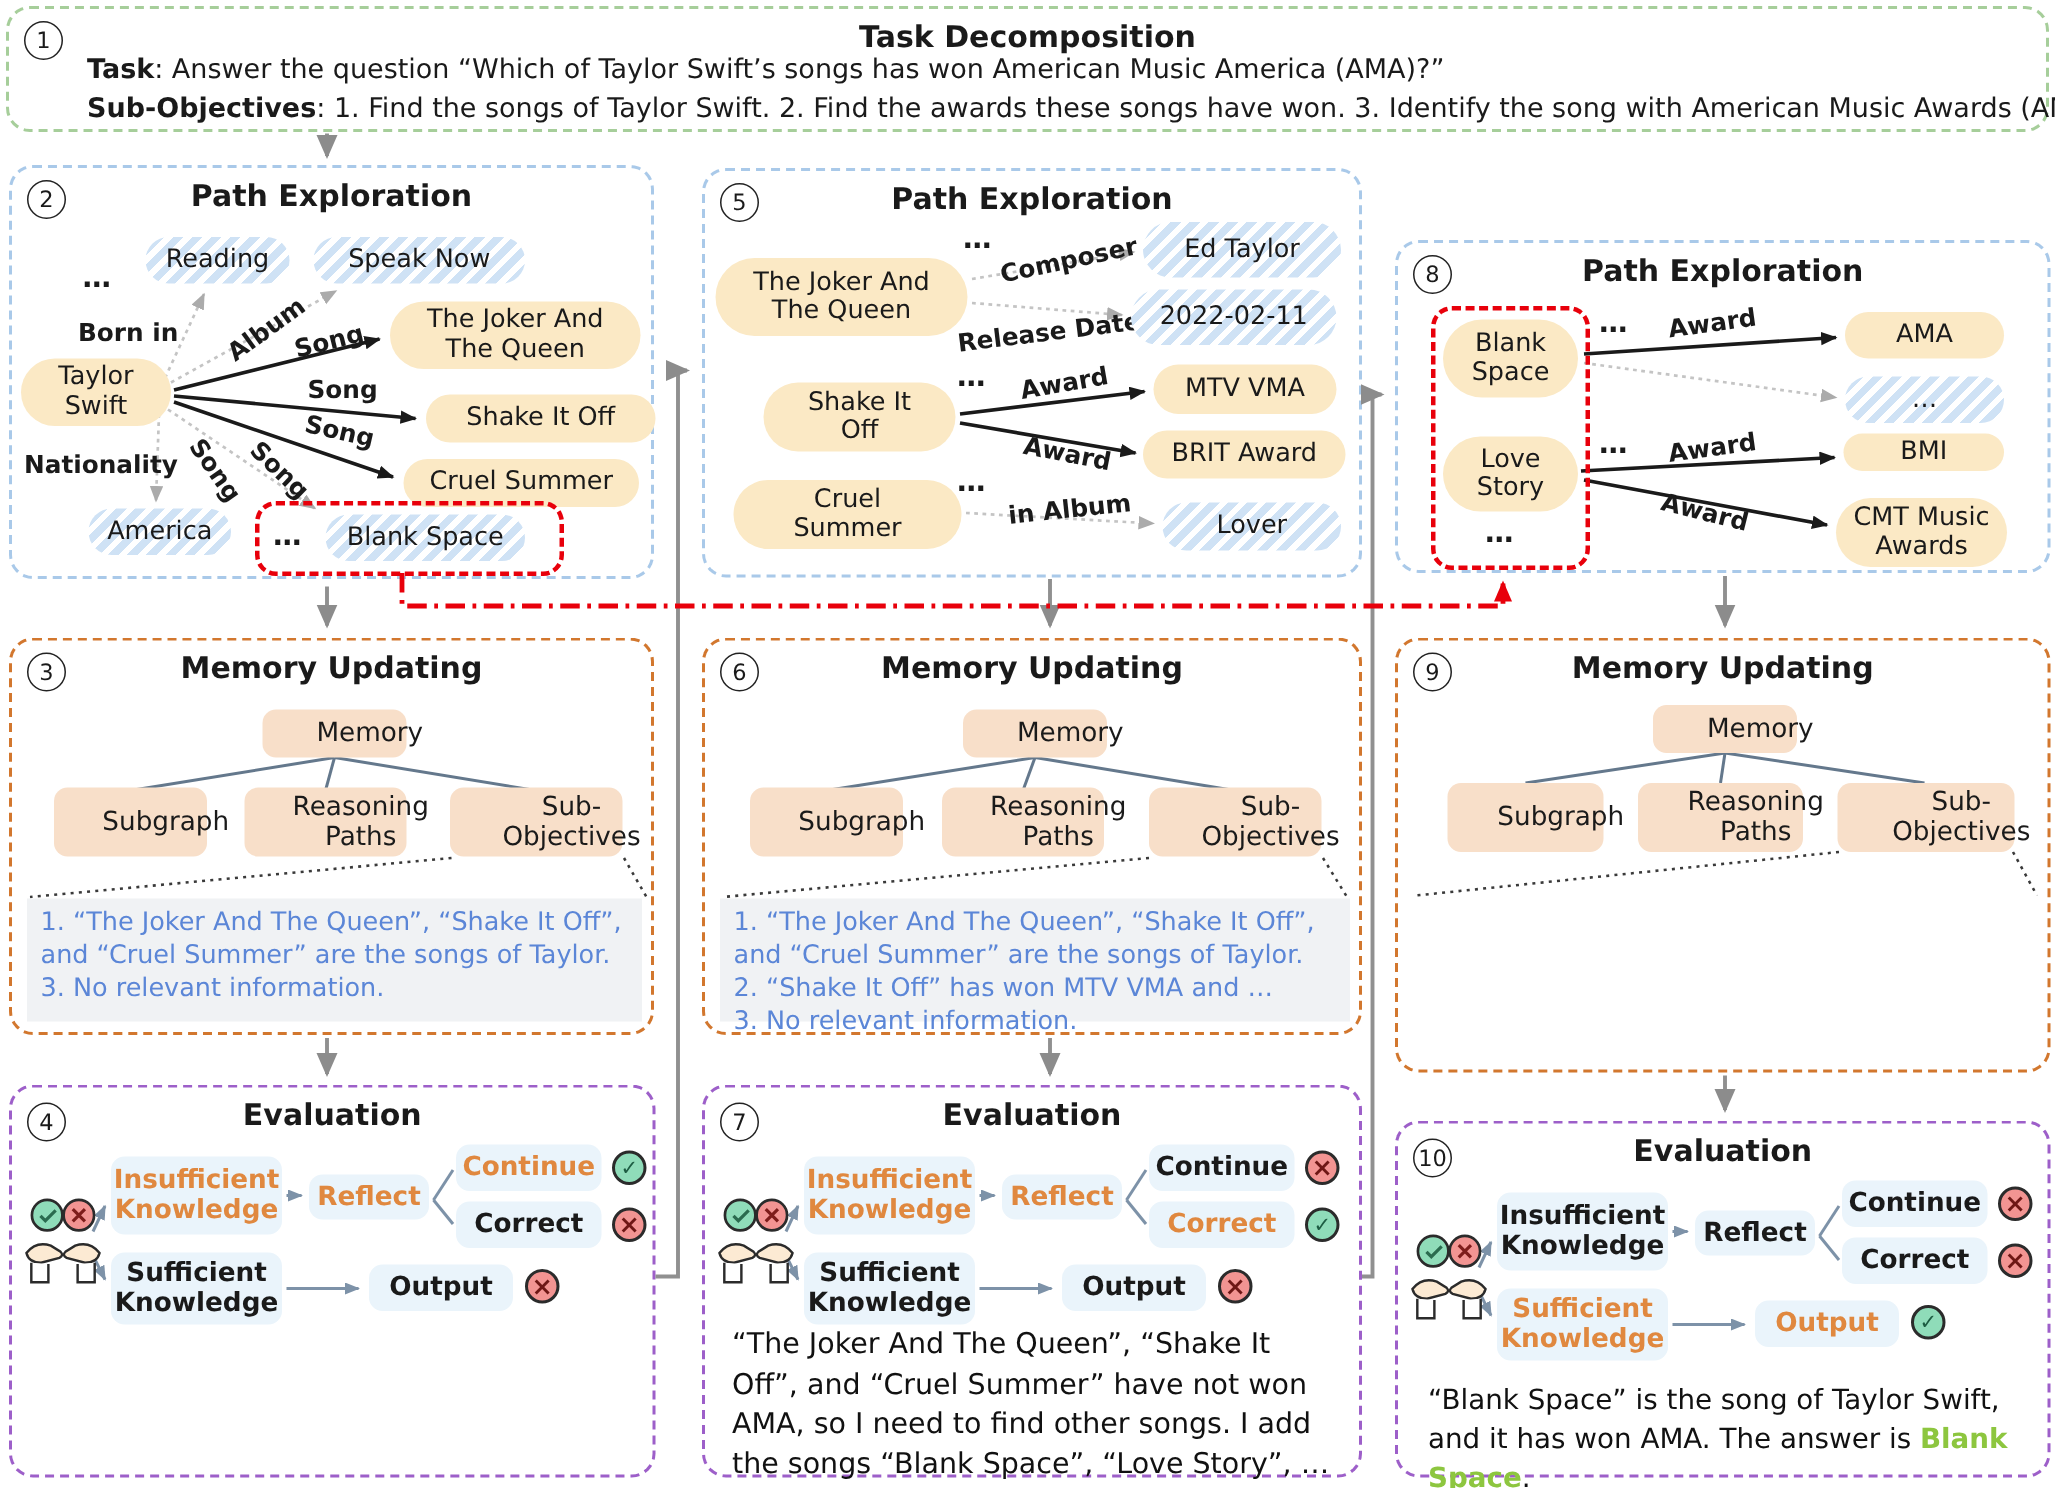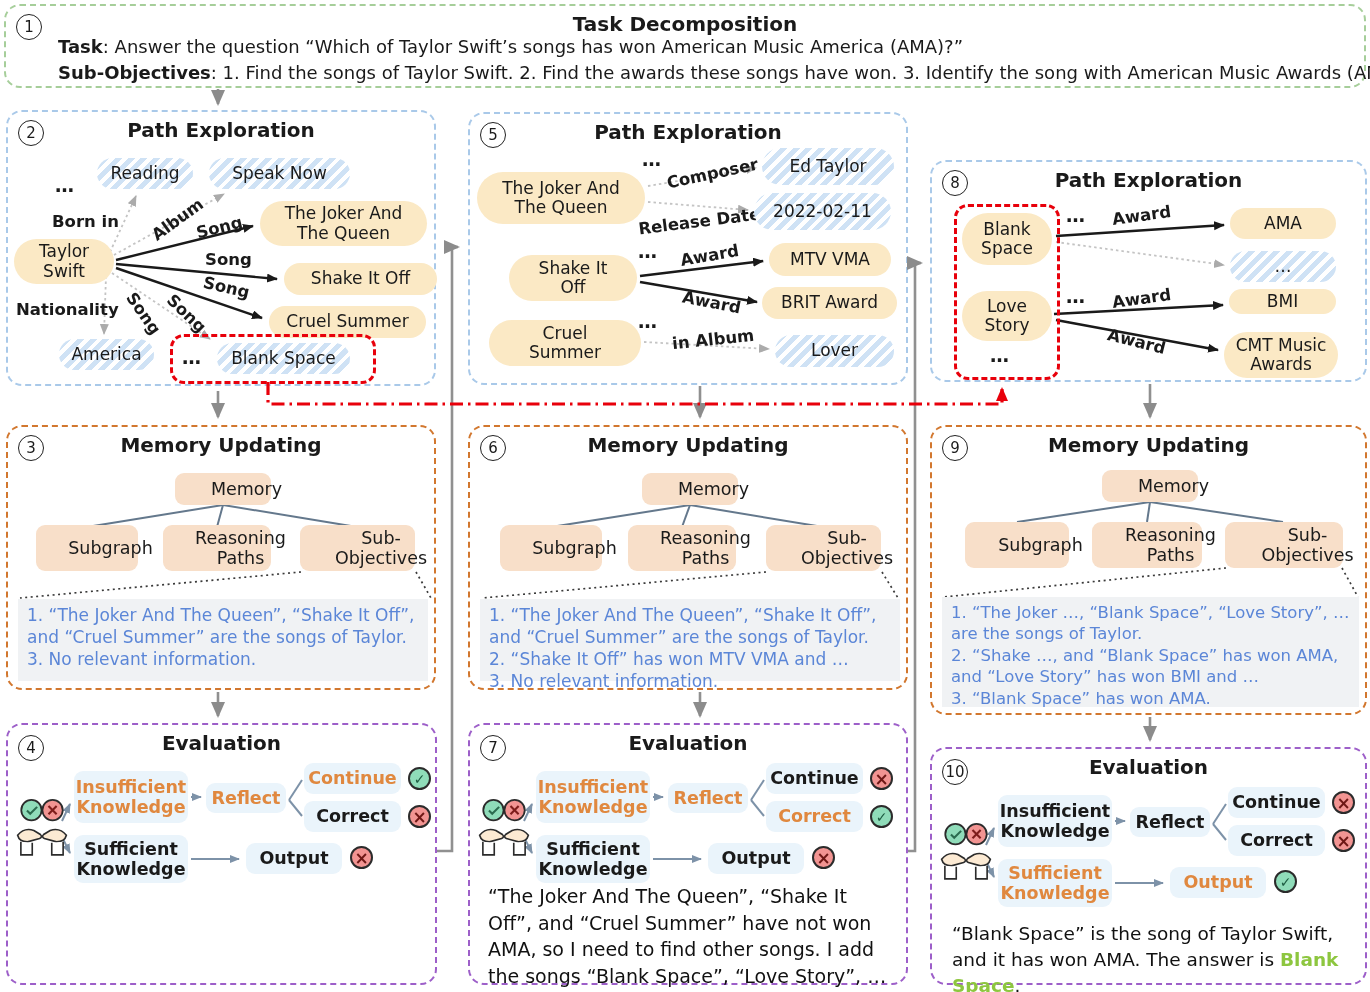--- a/index.html
+++ b/index.html
@@ -231,25 +231,20 @@
       <line x1="410" y1="141" x2="426" y2="170" stroke="#3a3a3a" stroke-width="1.7" stroke-dasharray="2 3.5"></line>
     </svg>
     <span class="pnum" style="left:10px;top:8px;">9</span>
     <div class="ptitle">Memory Updating</div>
     <div class="membox" style="left:170px;top:43px;width:96px;height:32px;">Memory</div>
     <div class="membox" style="left:33px;top:95px;width:104px;height:46px;">Subgraph</div>
     <div class="membox" style="left:160px;top:95px;width:110px;height:46px;">Reasoning
 Paths</div>
     <div class="membox" style="left:293px;top:95px;width:118px;height:46px;">Sub-
 Objectives</div>
-    <div class="note" style="left:10px;top:170px;width:417px;height:110px;font-size:16.5px;">
-      <div>1. “The Joker …, “Blank Space”, “Love Story”, … are the songs of Taylor.</div>
-      <div>2. “Shake …, and “Blank Space” has won AMA, and “Love Story” has won BMI and …</div>
-      <div>3. “Blank Space” has won AMA.</div>
-    </div>
   </div>
 
   <div class="panel p-purple" style="left:6px;top:723px;width:431px;height:262px;">
     <svg class="layer">
       <line x1="54" y1="96" x2="62" y2="79" stroke="#7D92A8" stroke-width="2" marker-end="url(#mk-slate)"></line>
       <line x1="54" y1="112" x2="62" y2="128" stroke="#7D92A8" stroke-width="2" marker-end="url(#mk-slate)"></line>
       <line x1="183" y1="72" x2="193" y2="72" stroke="#7D92A8" stroke-width="2" marker-end="url(#mk-slate)"></line>
       <line x1="281" y1="75" x2="294" y2="55" stroke="#7D92A8" stroke-width="2"></line>
       <line x1="281" y1="75" x2="294" y2="91" stroke="#7D92A8" stroke-width="2"></line>
       <line x1="183" y1="134" x2="231" y2="134" stroke="#7D92A8" stroke-width="2" marker-end="url(#mk-slate)"></line>

